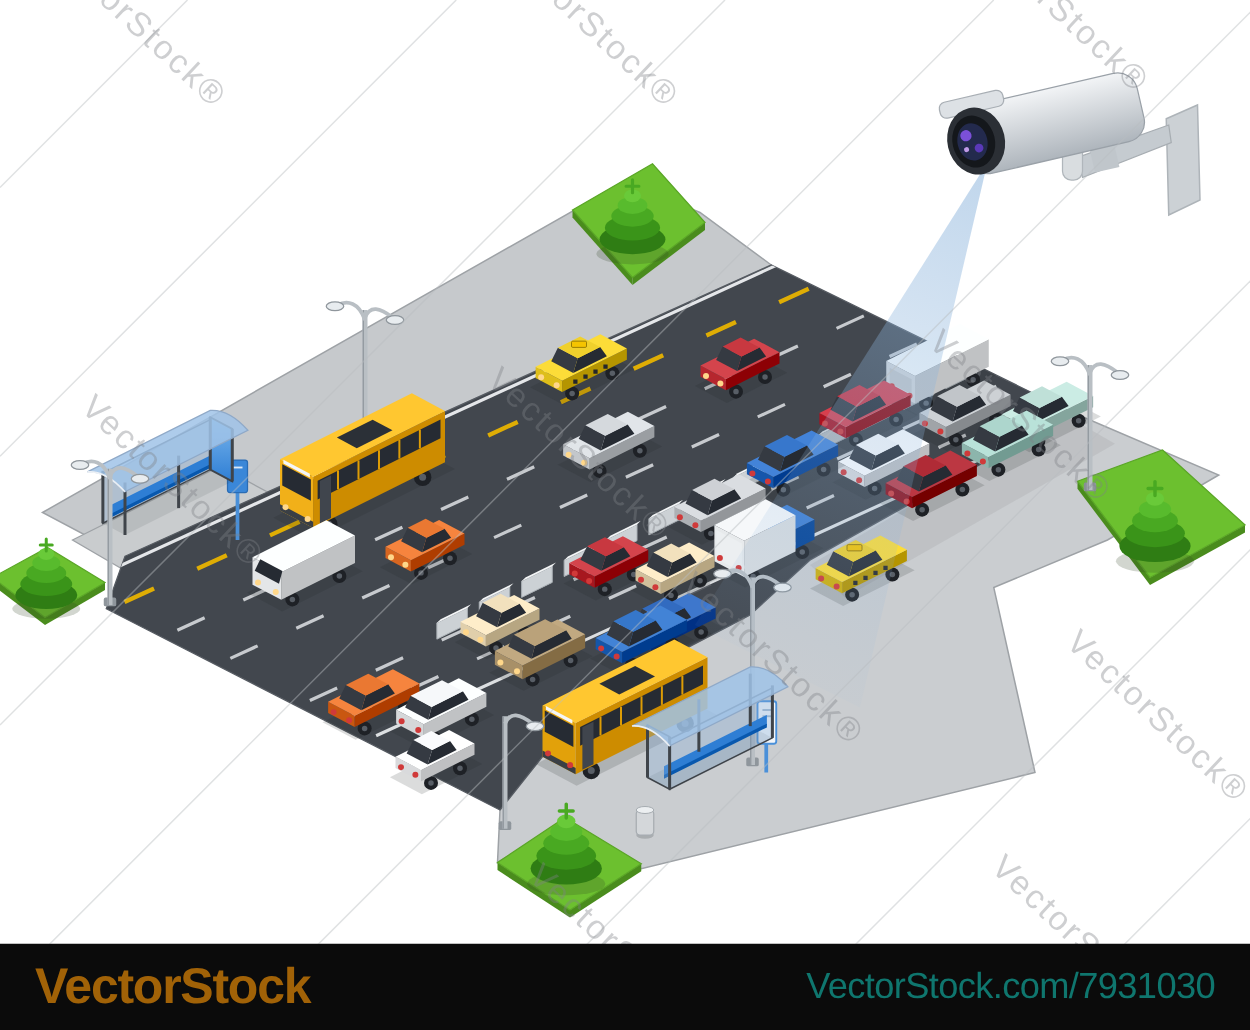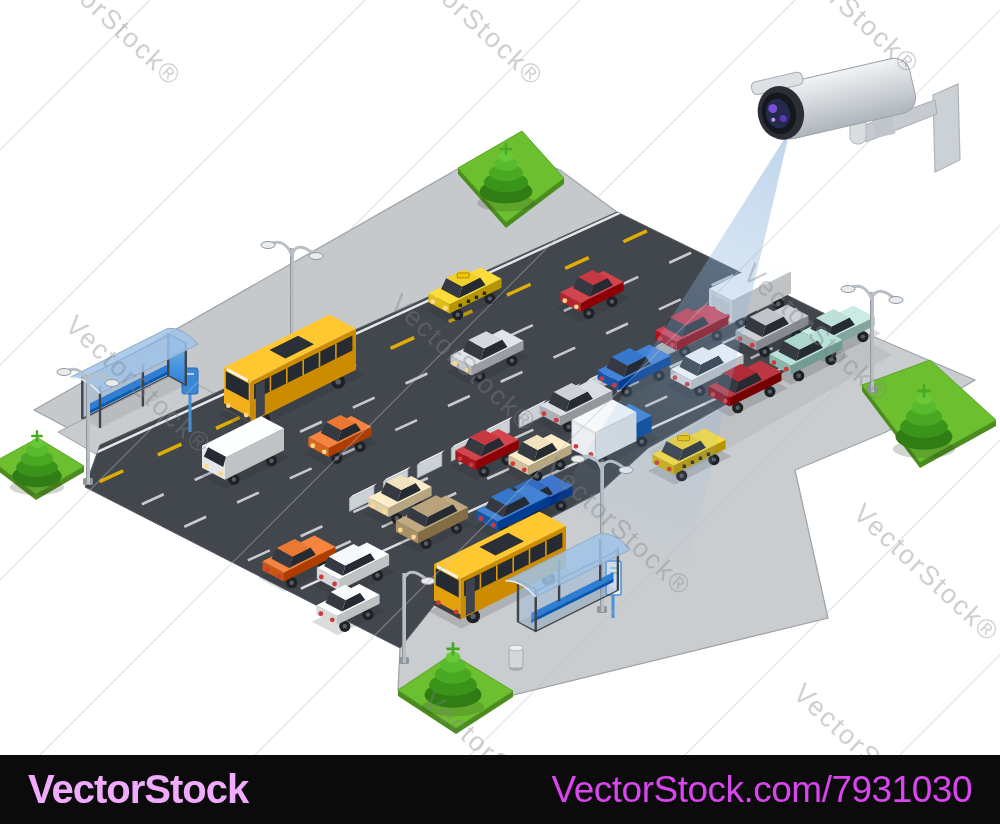--- a/index.html
+++ b/index.html
@@ -6,22 +6,22 @@
   #stage{position:relative;width:1000px;height:824px;background:#ffffff;overflow:hidden;
          font-family:"Liberation Sans","DejaVu Sans",sans-serif;}
   #artwork{position:absolute;left:0;top:0;width:1000px;height:755px;}
   #wm-lines{position:absolute;left:0;top:0;width:1000px;height:755px;pointer-events:none;}
   #wm-texts{position:absolute;left:0;top:0;width:1000px;height:755px;pointer-events:none;}
   .wm-t{position:absolute;font-size:27px;letter-spacing:2px;font-weight:400;
         color:rgba(125,130,134,0.38);transform-origin:0 0;transform:rotate(43deg);
         white-space:nowrap;}
   #footer{position:absolute;left:0;top:755px;width:1000px;height:69px;background:#0b0b0b;
           display:flex;align-items:center;justify-content:space-between;}
-  #footer .brand{color:#f0abfc;font-size:40px;font-weight:600;letter-spacing:-1px;margin-left:28px;}
-  #footer .url{color:#d946ef;font-size:37px;font-weight:500;letter-spacing:-0.5px;margin-right:28px;}
+  #footer .brand{color:#a16207;font-size:40px;font-weight:600;letter-spacing:-1px;margin-left:28px;}
+  #footer .url{color:#0f766e;font-size:29px;font-weight:500;letter-spacing:-0.5px;margin-right:28px;}
 </style>
 </head>
 <body>
 
 <div id="stage">
   <div id="artwork"><svg width="1000" height="755" viewBox="0 0 1000 755" xmlns="http://www.w3.org/2000/svg">
         <defs>
           <linearGradient id="beamG" gradientUnits="userSpaceOnUse" x1="790" y1="130" x2="622" y2="533">
             <stop offset="0" stop-color="#8cb4dc" stop-opacity="0.55"></stop>
             <stop offset="0.55" stop-color="#8cb4dc" stop-opacity="0.25"></stop>

